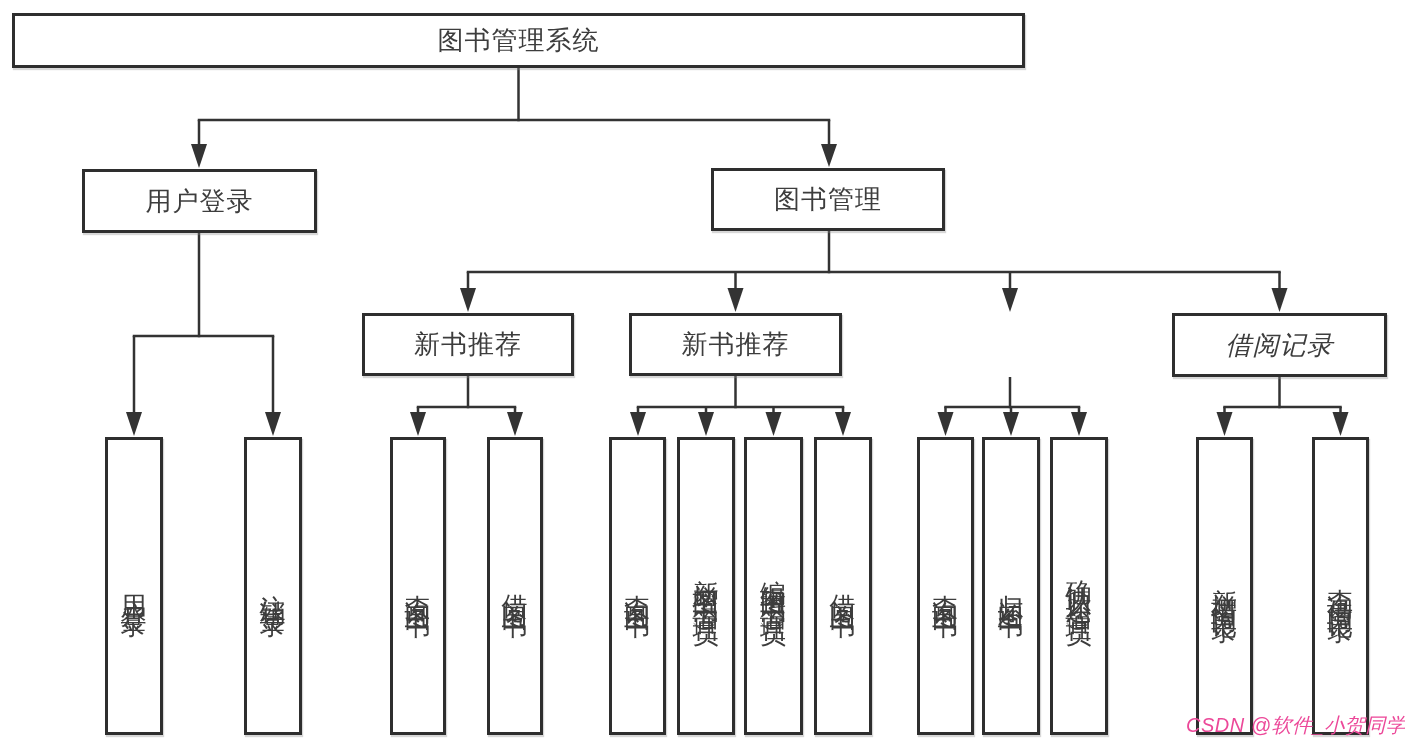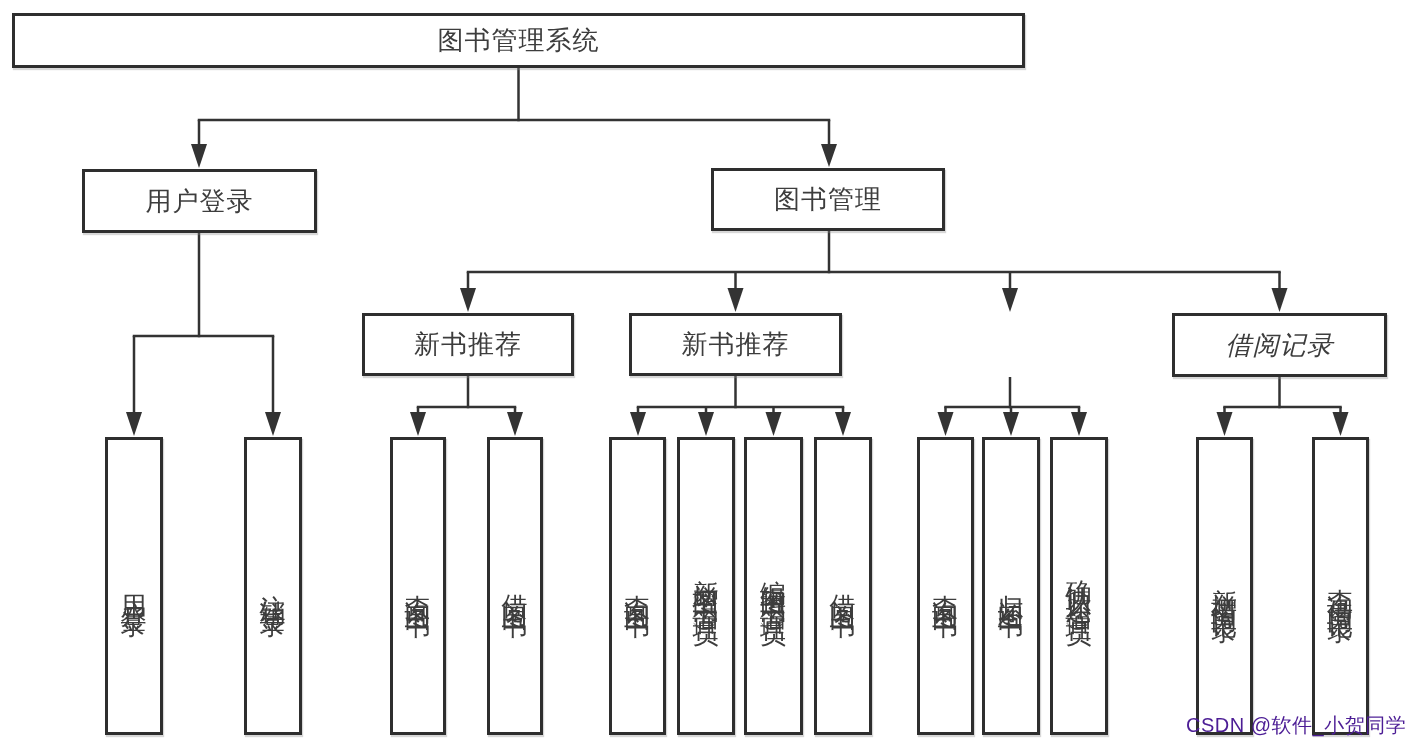--- a/index.html
+++ b/index.html
@@ -61,23 +61,24 @@
     color: #3d3d3d;
     font-size: 26px;
     letter-spacing: 6px;
     line-height: 1;
   }
   .watermark {
     position: absolute;
     left: 1186px;
     top: 712px;
     font-size: 20px;
-    color: #4c1d95;
+    color: #ec4899;
     letter-spacing: 0.5px;
     white-space: nowrap;
+    font-style: italic;
   }
 </style>
 </head>
 <body>
 
 <div id="canvas">
 
   <svg id="connectors" viewBox="0 0 1405 747" xmlns="http://www.w3.org/2000/svg">
 
     <g>

